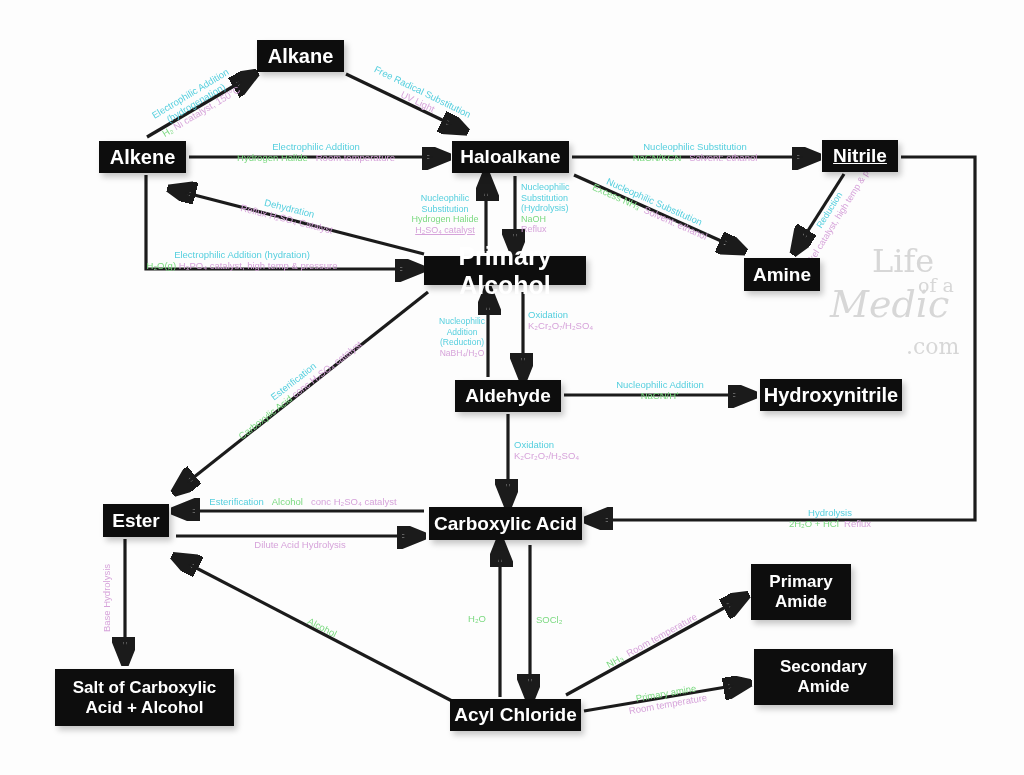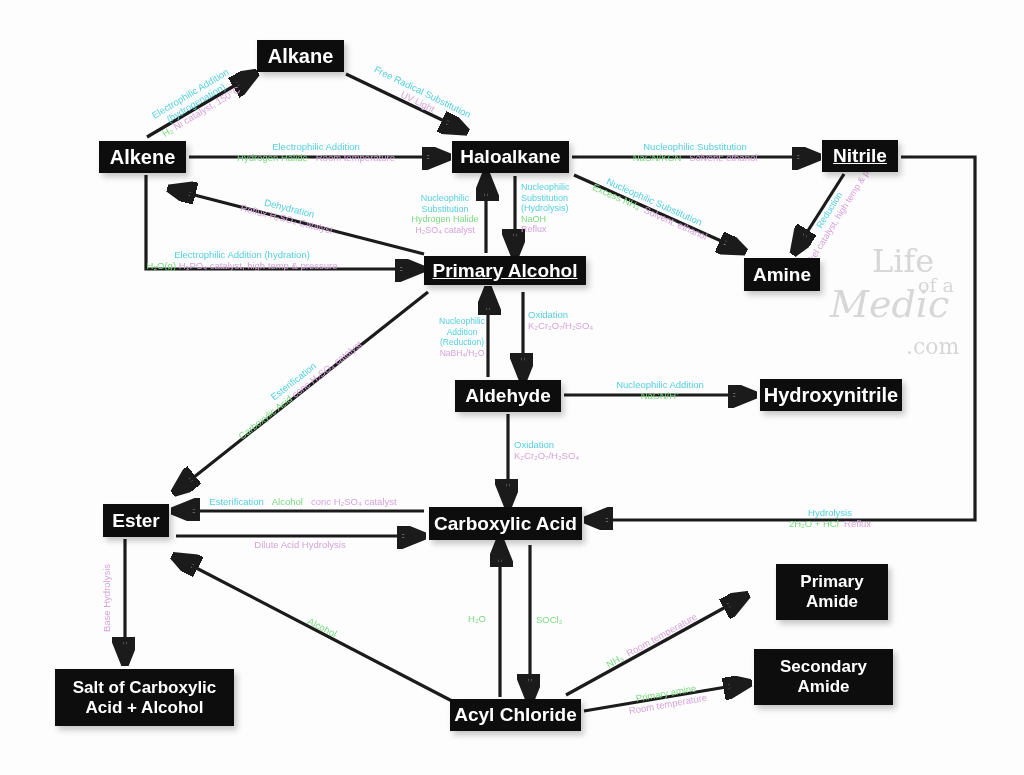--- a/index.html
+++ b/index.html
@@ -62,26 +62,26 @@
     <line x1="530" y1="545" x2="530" y2="695" marker-end="url(#ah)"></line>
     <line x1="566" y1="695" x2="742" y2="598" marker-end="url(#ah)"></line>
     <line x1="584" y1="711" x2="744" y2="684" marker-end="url(#ah)"></line>
   </svg>
 
   <div class="node" style="left:257px;top:40px;width:87px;height:32px;font-size:20px;">Alkane</div>
   <div class="node" style="left:99px;top:141px;width:87px;height:32px;font-size:20px;">Alkene</div>
   <div class="node" style="left:452px;top:141px;width:117px;height:32px;font-size:19px;">Haloalkane</div>
   <div class="node" style="left:822px;top:140px;width:76px;height:32px;font-size:19px;text-decoration:underline;">Nitrile</div>
   <div class="node" style="left:744px;top:258px;width:76px;height:33px;font-size:19px;">Amine</div>
-  <div class="node" style="left:424px;top:256px;width:162px;height:29px;font-size:19px;text-decoration:underline;">Primary Alcohol</div>
+  <div class="node" style="left:424px;top:256px;width:162px;height:29px;font-size:25px;">Primary Alcohol</div>
   <div class="node" style="left:455px;top:380px;width:106px;height:32px;font-size:19px;">Aldehyde</div>
   <div class="node" style="left:760px;top:379px;width:142px;height:32px;font-size:20px;">Hydroxynitrile</div>
   <div class="node" style="left:103px;top:504px;width:66px;height:33px;font-size:19px;">Ester</div>
   <div class="node" style="left:429px;top:507px;width:153px;height:33px;font-size:19px;">Carboxylic Acid</div>
-  <div class="node" style="left:751px;top:564px;width:92px;height:56px;font-size:17px;padding:0 10px;margin-left:25px;">Primary Amide</div>
+  <div class="node" style="left:751px;top:564px;width:92px;height:56px;font-size:17px;padding:0 4px;">Primary Amide</div>
   <div class="node" style="left:754px;top:649px;width:123px;height:56px;font-size:17px;padding:0 8px;">Secondary Amide</div>
   <div class="node" style="left:55px;top:669px;width:171px;height:57px;font-size:17px;padding:0 4px;">Salt of Carboxylic Acid + Alcohol</div>
   <div class="node" style="left:450px;top:699px;width:131px;height:32px;font-size:19px;">Acyl Chloride</div>
 
   <div class="lblc" style="left:196px;top:103px;transform:translate(-50%,-50%) rotate(-31deg);">
     <div><span class="rx">Electrophilic Addition</span></div>
     <div><span class="rx">(hydrogenation)</span></div>
     <div><span class="rg">H₂</span>&nbsp;<span class="cd">Ni catalyst, 150°C</span></div>
   </div>
 
@@ -106,21 +106,21 @@
   </div>
 
   <div class="lblc" style="left:834px;top:213px;transform:translate(-50%,-50%) rotate(-58deg);font-size:9px;">
     <div><span class="rx">Reduction</span></div>
     <div><span class="rg">2H₂</span>&nbsp;<span class="cd">Nickel catalyst, high temp &amp; pressure</span></div>
   </div>
 
   <div class="lbl" style="left:409px;top:193px;width:72px;font-size:9px;">
     <span class="rx" style="white-space:normal;">Nucleophilic Substitution</span>
     <span class="rg" style="white-space:normal;">Hydrogen Halide</span>
-    <span class="cd" style="white-space:normal;">H₂SO₄ catalyst</span>
+    <span class="cd" style="white-space:normal;text-decoration:underline;">H₂SO₄ catalyst</span>
   </div>
 
   <div class="lbl" style="left:521px;top:182px;width:80px;text-align:left;font-size:9px;">
     <span class="rx" style="white-space:normal;">Nucleophilic Substitution (Hydrolysis)</span>
     <span class="rg">NaOH</span>
     <span class="cd">Reflux</span>
   </div>
 
   <div class="lblc" style="left:288px;top:214px;transform:translate(-50%,-50%) rotate(14deg);">
     <div><span class="rx">Dehydration</span></div>

